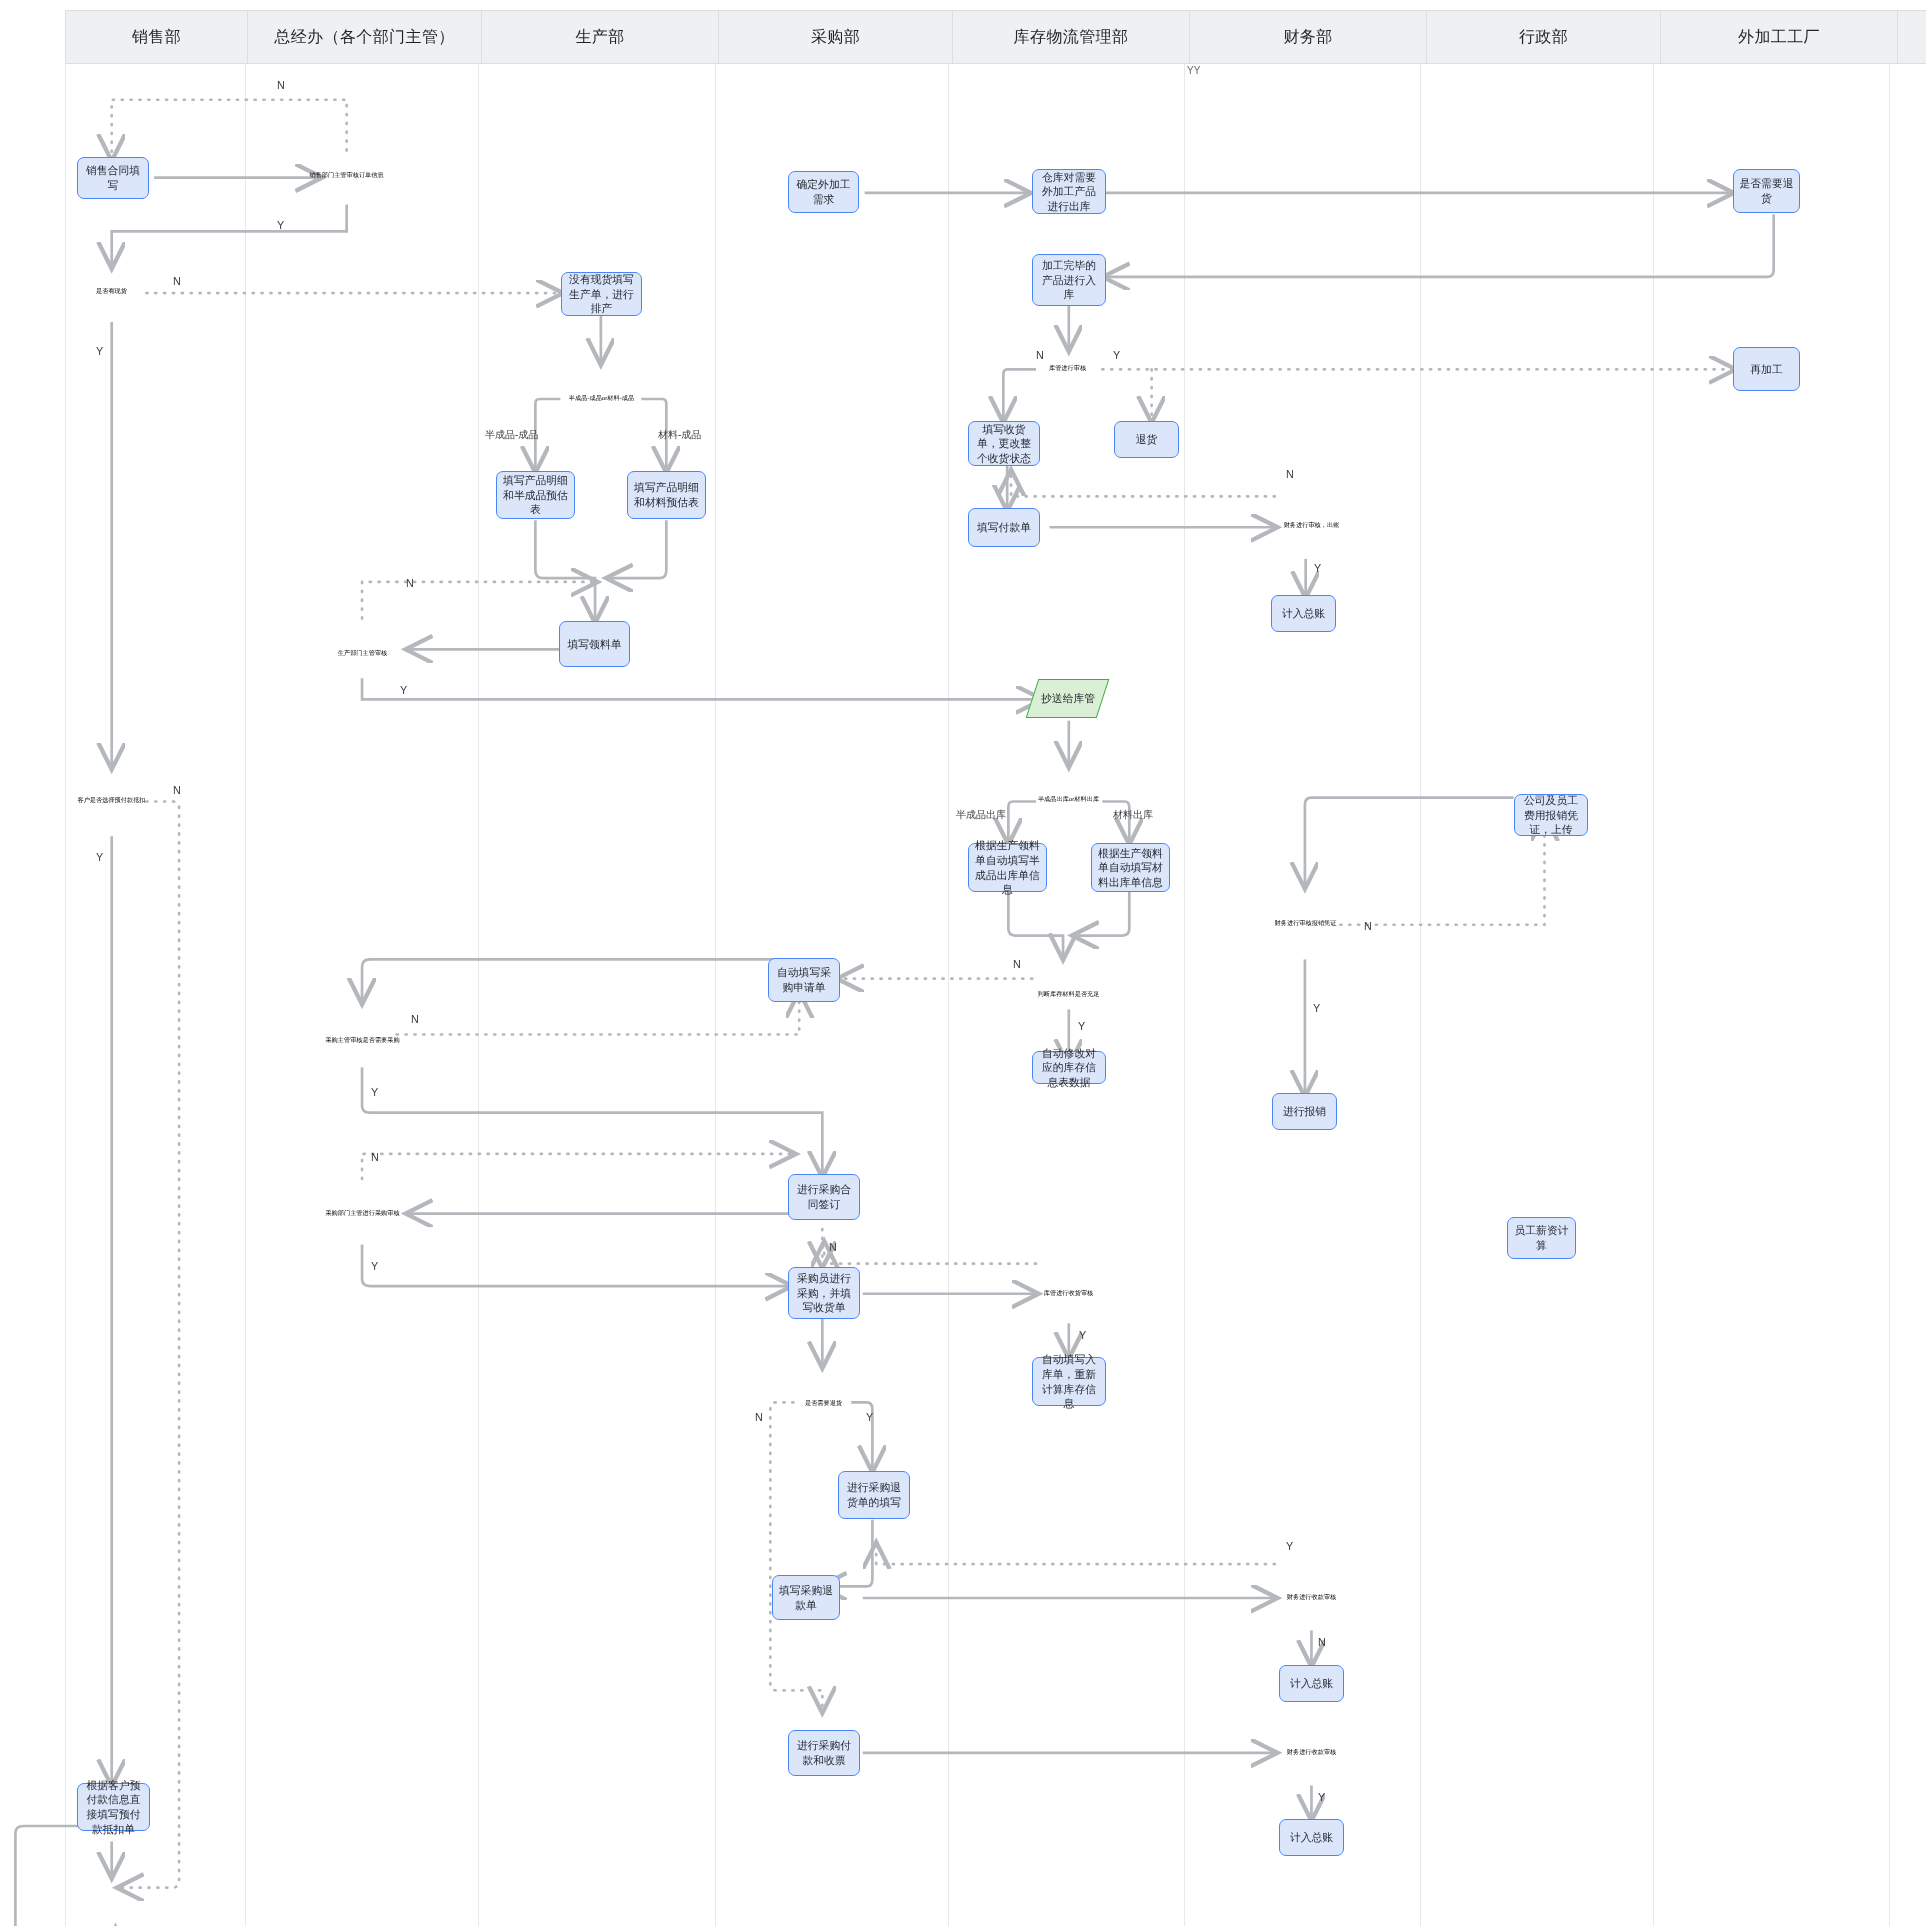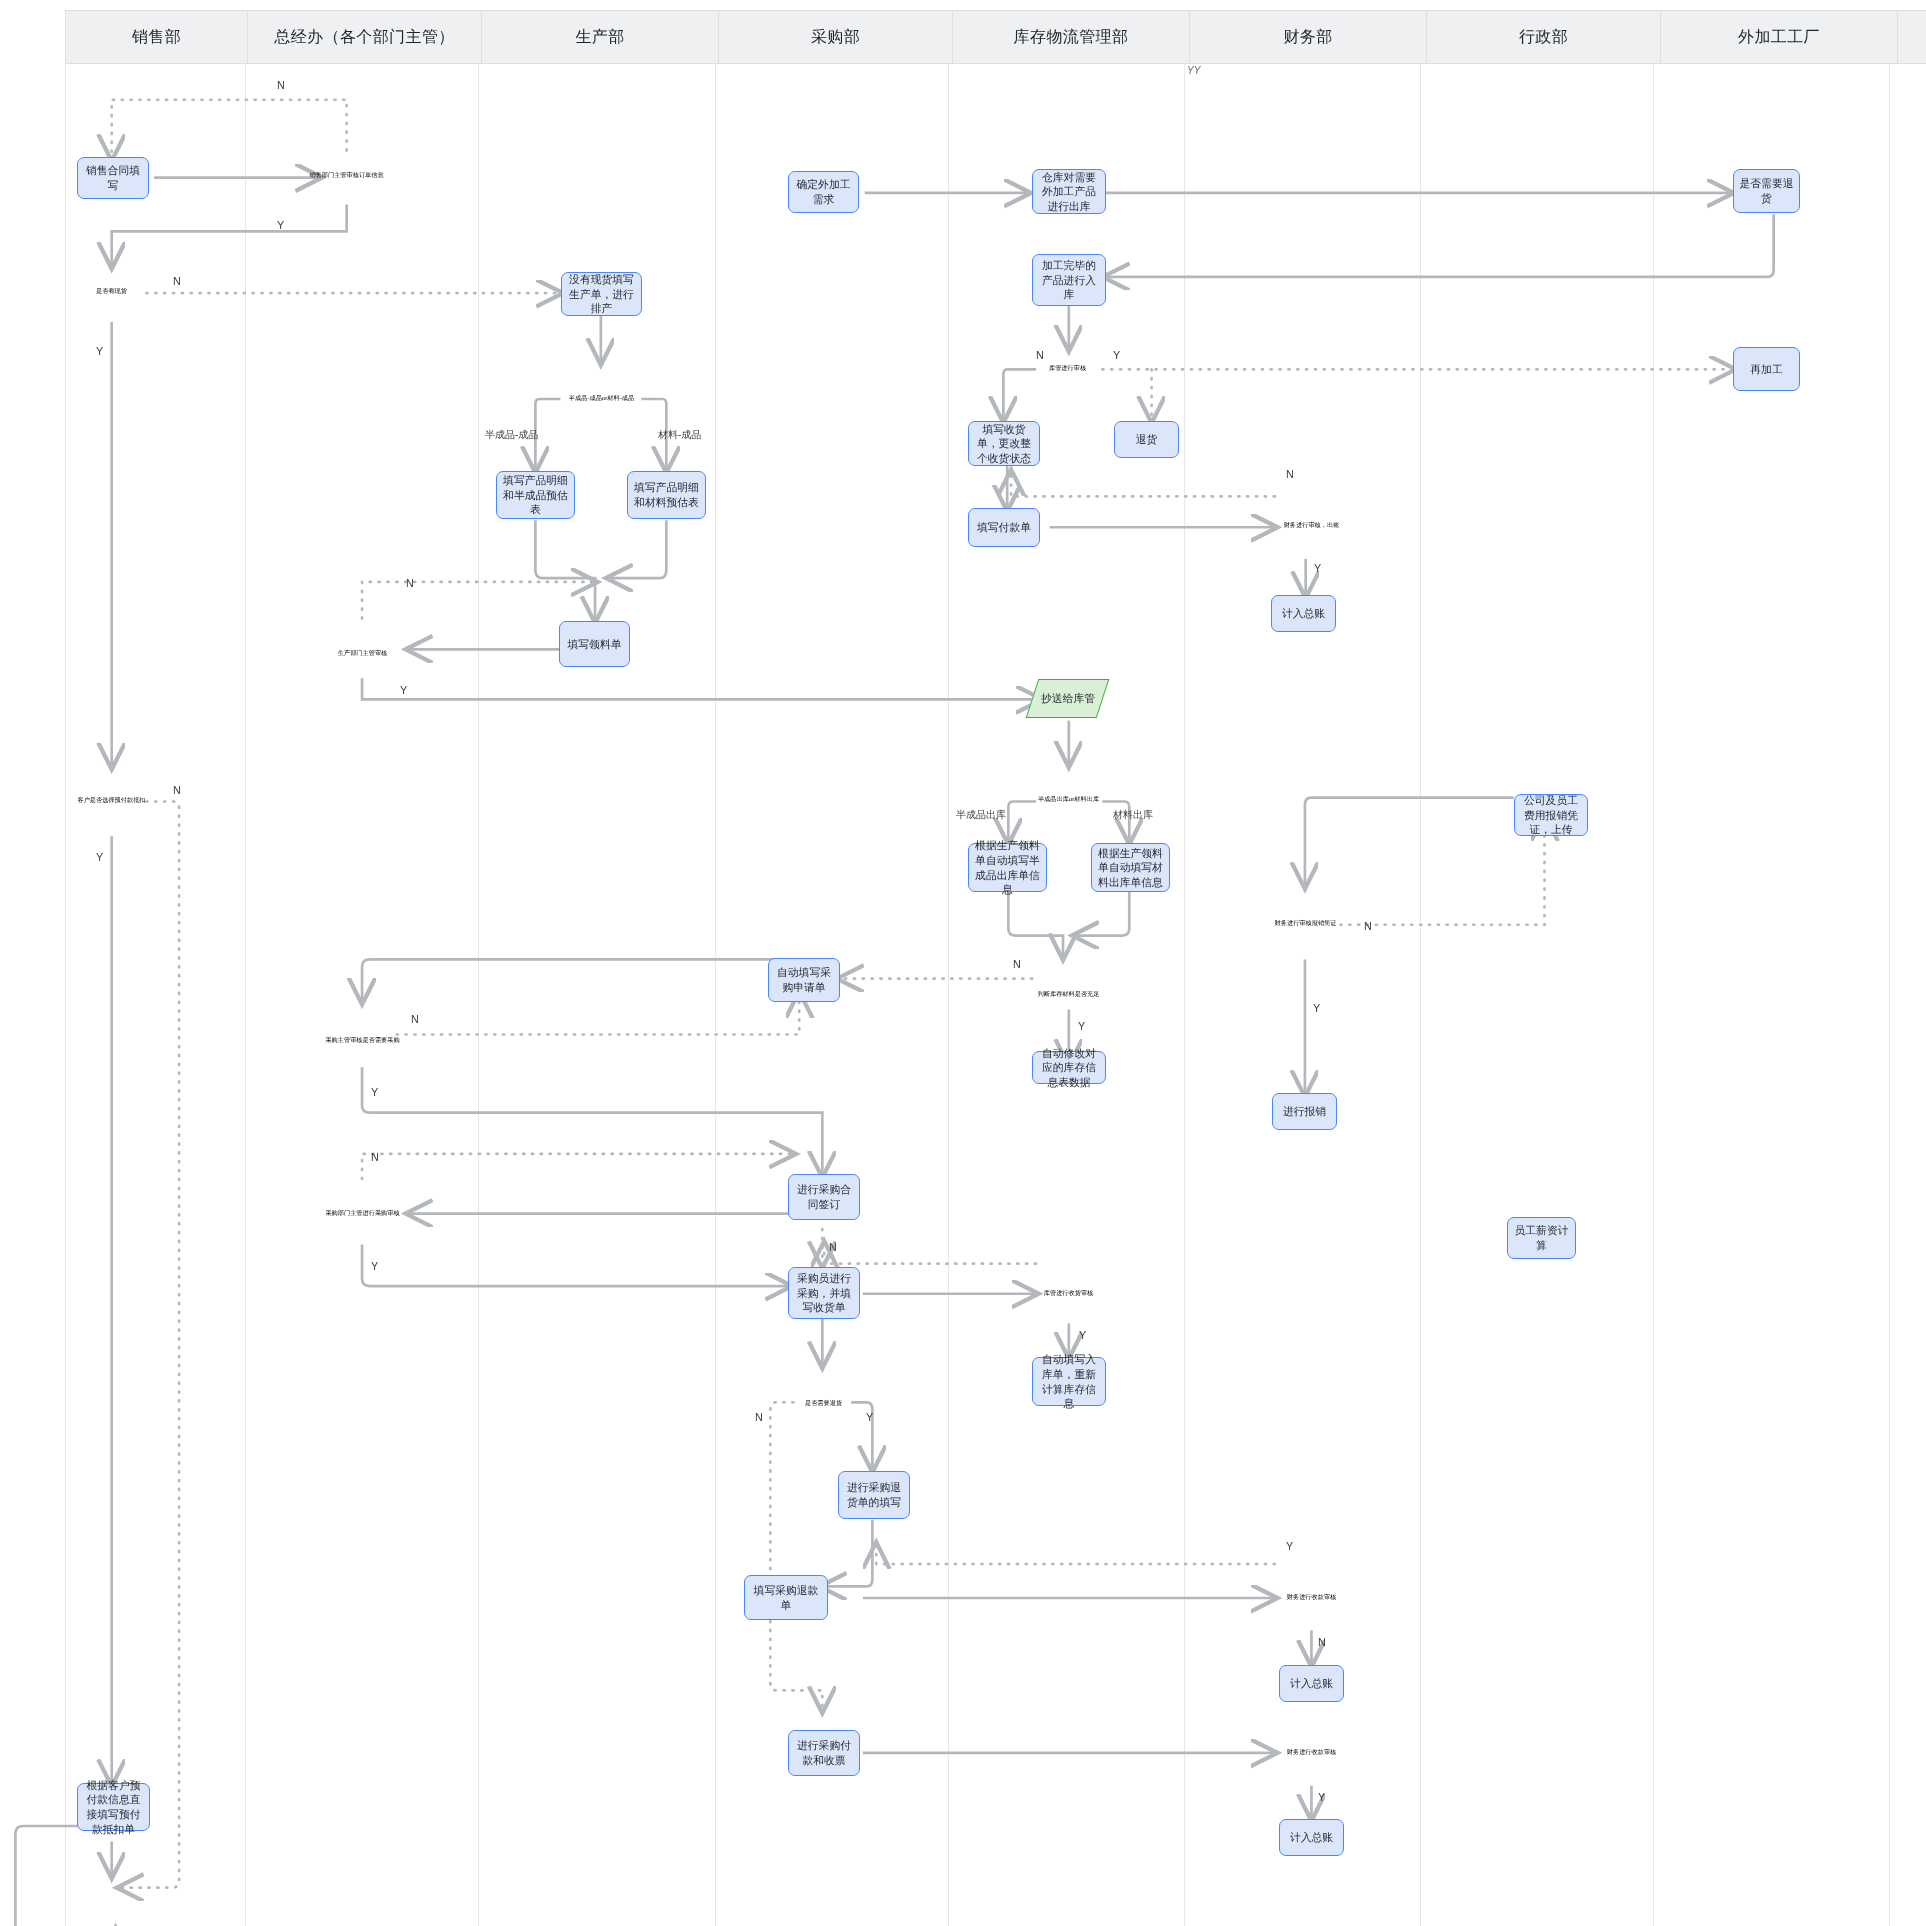--- a/index.html
+++ b/index.html
@@ -26,21 +26,21 @@
   .proc{background:#dce6fb;border:1.5px solid #4a86f7;border-radius:7px;}
   .decwrap{position:absolute;display:flex;align-items:center;justify-content:center;}
   .para{background:#d9f0d6;border:1.5px solid #3fae3f;
         transform:skewX(-18deg);}
   .para .ptxt{transform:skewX(18deg);}
 
   .edge-label{position:absolute;font-size:10.8px;color:#3c3c3c;
       background:transparent;white-space:nowrap;}
   .edge-label.small{font-size:10px;}
 
-  .stray{position:absolute;font-size:10px;color:#6b6b6b;font-style:italic;}
+  .stray{position:absolute;font-size:10px;color:#6b6b6b;}
 </style>
 </head>
 <body>
 
 <div id="canvas">
 
   <div class="lane-header-row">
     <div class="lane-header" style="width:181px">
         <span>销售部</span>
       </div>
@@ -260,21 +260,21 @@
 
   <div class="node proc" style="left:788px;top:1267px;width:72px;height:52px">采购员进行采购，并填写收货单</div>
 
   <div class="decwrap" style="left:784px;top:1364px;width:79px;height:79px">
     <div class="dshape"></div>
     <span class="dlabel">是否需要退货</span>
   </div>
 
   <div class="node proc" style="left:838px;top:1471px;width:72px;height:48px">进行采购退货单的填写</div>
 
-  <div class="node proc" style="left:744px;top:1575px;width:84px;height:45px">填写采购退款单</div>
+  <div class="node proc" style="left:772px;top:1575px;width:68px;height:45px">填写采购退款单</div>
 
   <div class="node proc" style="left:788px;top:1730px;width:72px;height:46px">进行采购付款和收票</div>
 
   <div class="node proc" style="left:1032px;top:169px;width:74px;height:45px">仓库对需要外加工产品进行出库</div>
 
   <div class="node proc" style="left:1032px;top:254px;width:74px;height:52px">加工完毕的产品进行入库</div>
 
   <div class="decwrap" style="left:1029px;top:330px;width:77px;height:77px">
     <div class="dshape"></div>
     <span class="dlabel">库管进行审核</span>

